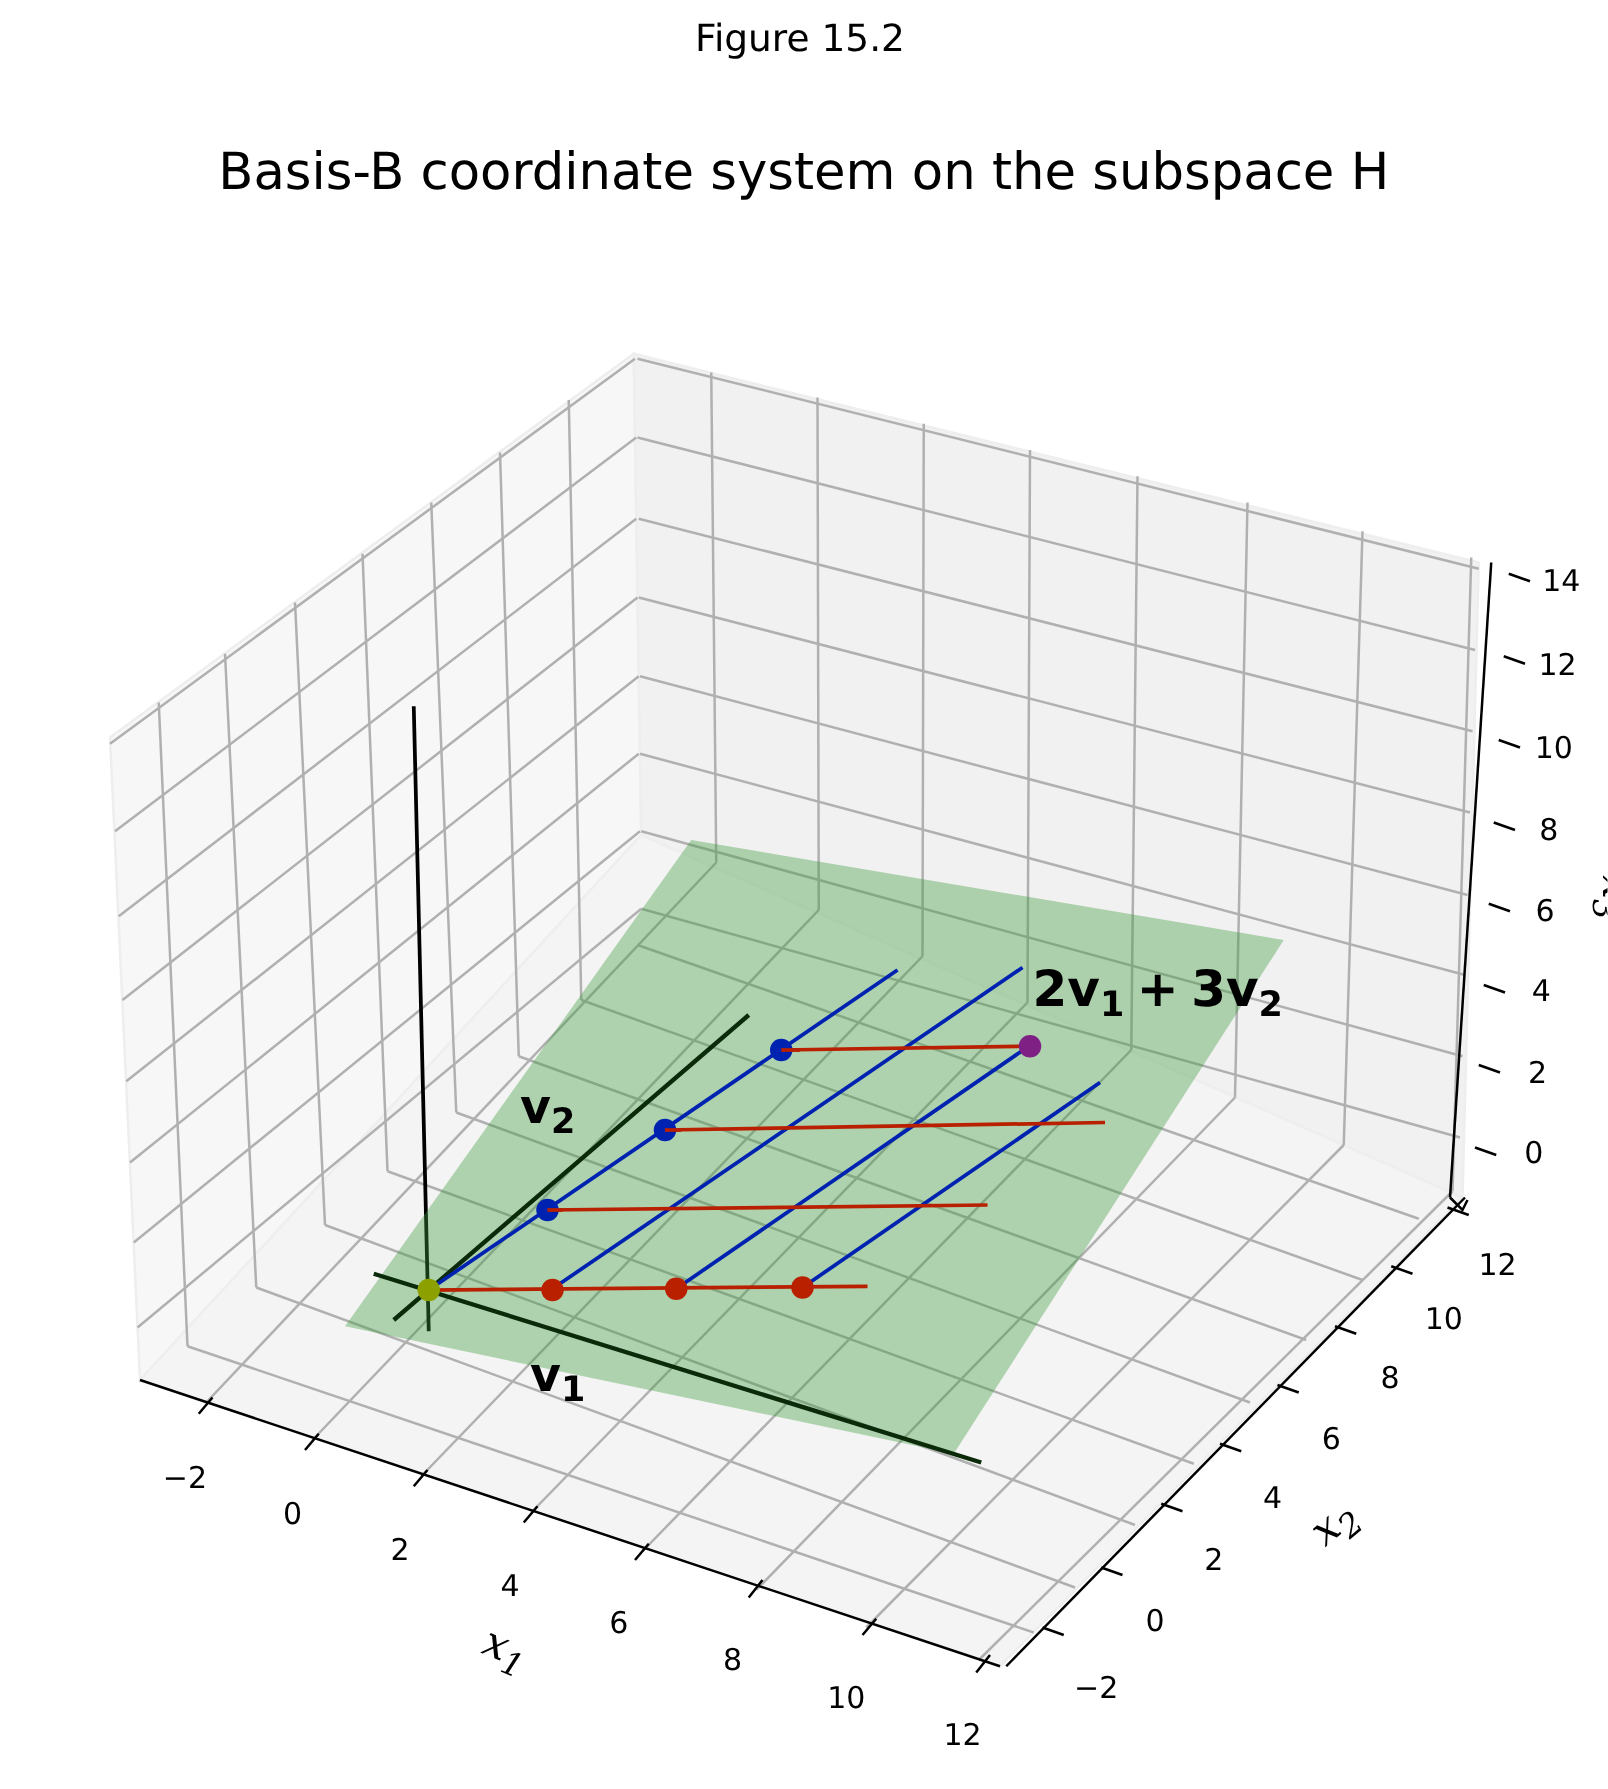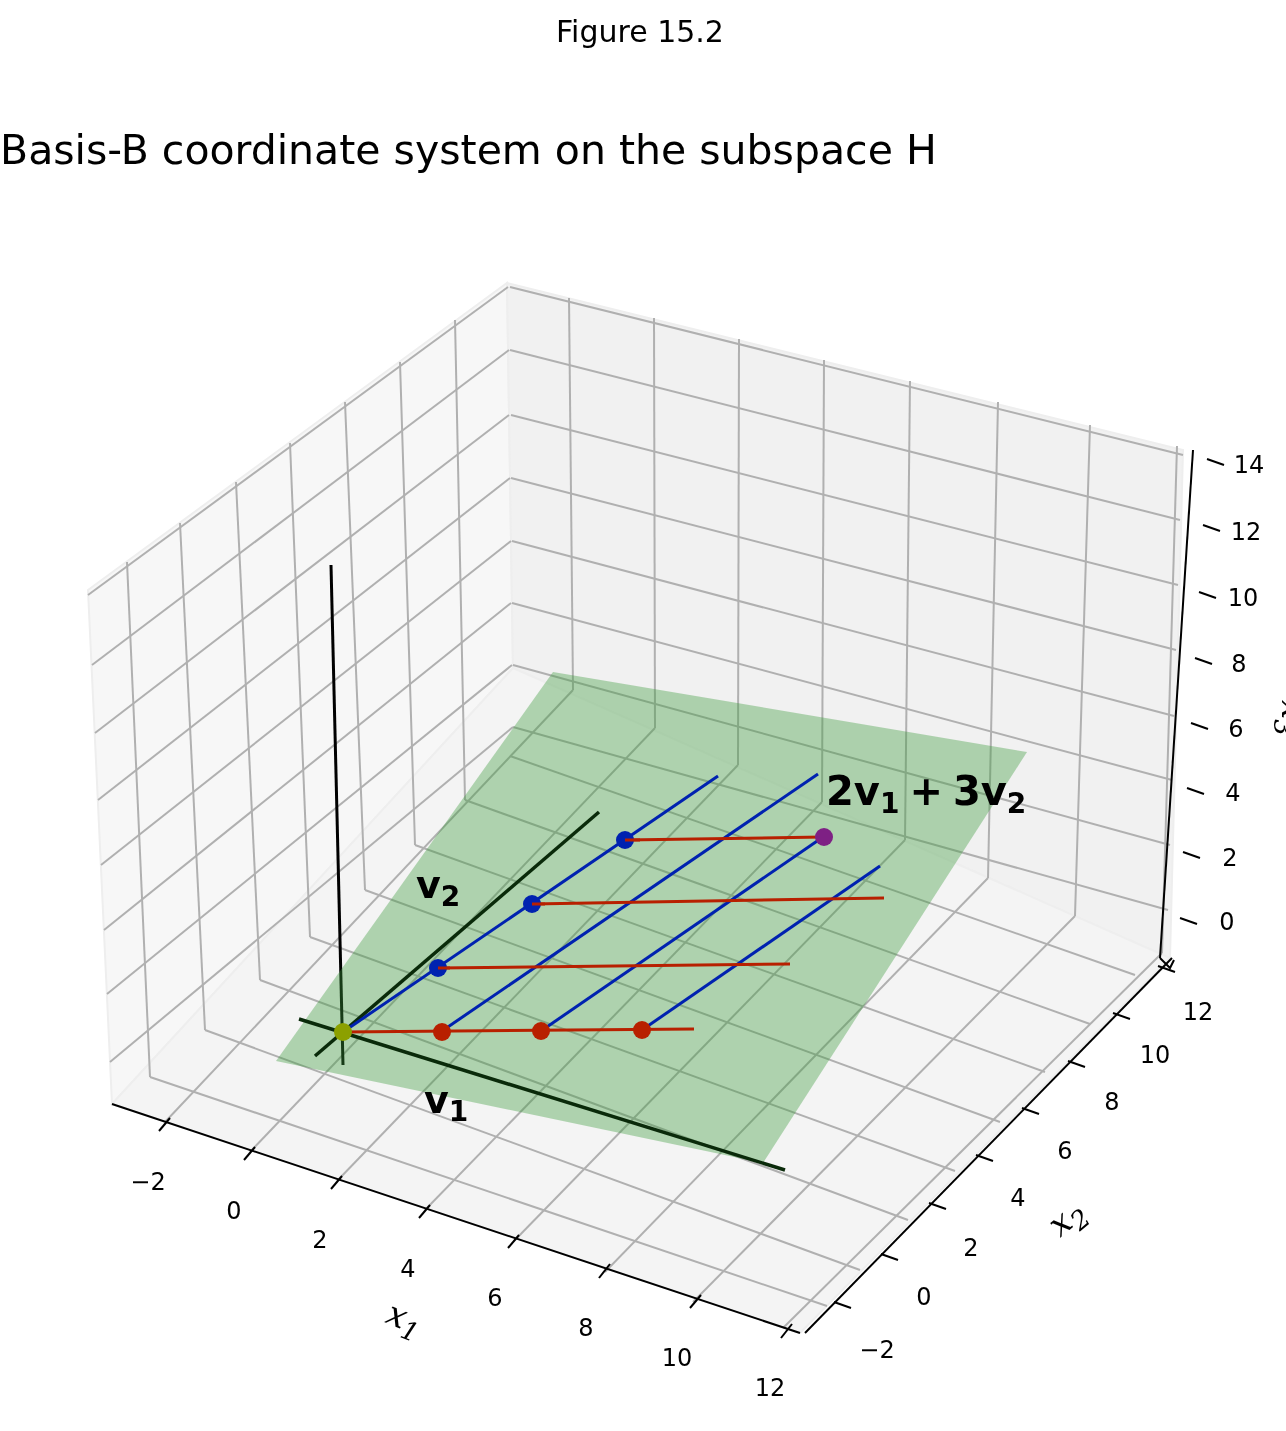--- a/index.html
+++ b/index.html
@@ -1,20 +1,20 @@
 <!DOCTYPE html>
 <html><head>
 <meta charset="utf-8">
 <style>
   html, body { margin: 0; padding: 0; background: #ffffff; }
   body { width: 1286px; height: 1431px; position: relative; overflow: hidden;
          font-family: "DejaVu Sans", sans-serif; }
   .fig-title { position: absolute; left: 0; width: 1210px; top: 14px; text-align: center;
                font-size: 30px; color: #000; margin-left: 35px; }
-  .plot-title { position: absolute; left: 0; width: 1286px; top: 126px; 
+  .plot-title { position: absolute; left: 0; width: 1286px; top: 113px; text-align: center;
                 font-size: 41px; color: #000; }
   svg { position: absolute; left: 0; top: 0; }
   .tick { font-family: "DejaVu Sans", sans-serif; font-size: 24px; fill: #000; }
   .axlabel { font-family: "DejaVu Serif", serif; font-style: italic; font-size: 34px; fill: #000; }
   .ann { font-family: "DejaVu Sans", sans-serif; font-weight: bold; fill: #000; }
 </style>
 </head>
 <body>
 
 <div class="fig-title">Figure 15.2</div>

